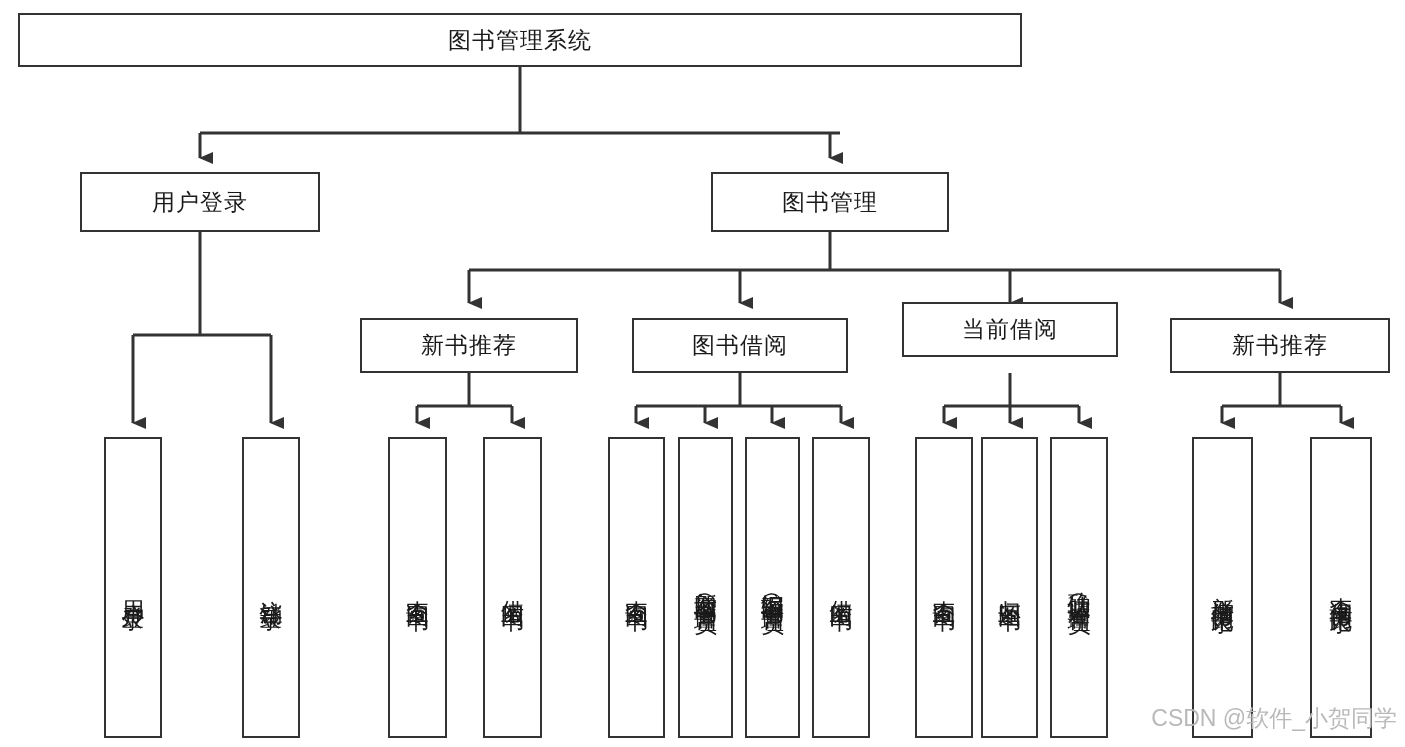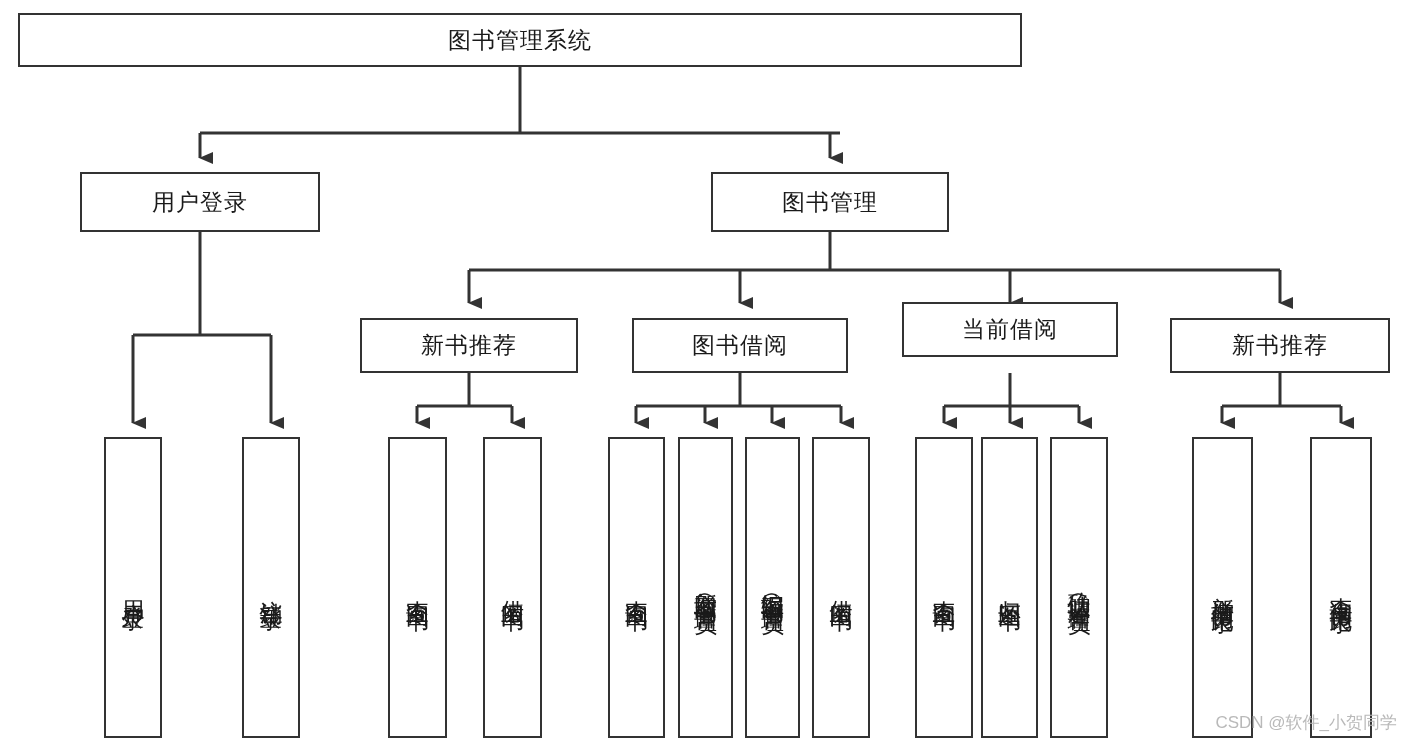--- a/index.html
+++ b/index.html
@@ -51,21 +51,21 @@
   }
   .node.vert .vlabel {
     writing-mode: vertical-rl;
     text-orientation: upright;
     white-space: nowrap;
   }
   #watermark {
     position: absolute;
     right: 8px;
     bottom: 4px;
-    font-size: 17px;
+    font-size: 23px;
     color: #b9b9b9;
     white-space: nowrap;
     user-select: none;
   }
 </style>
 </head>
 <body>
 
 <div id="canvas">
 

